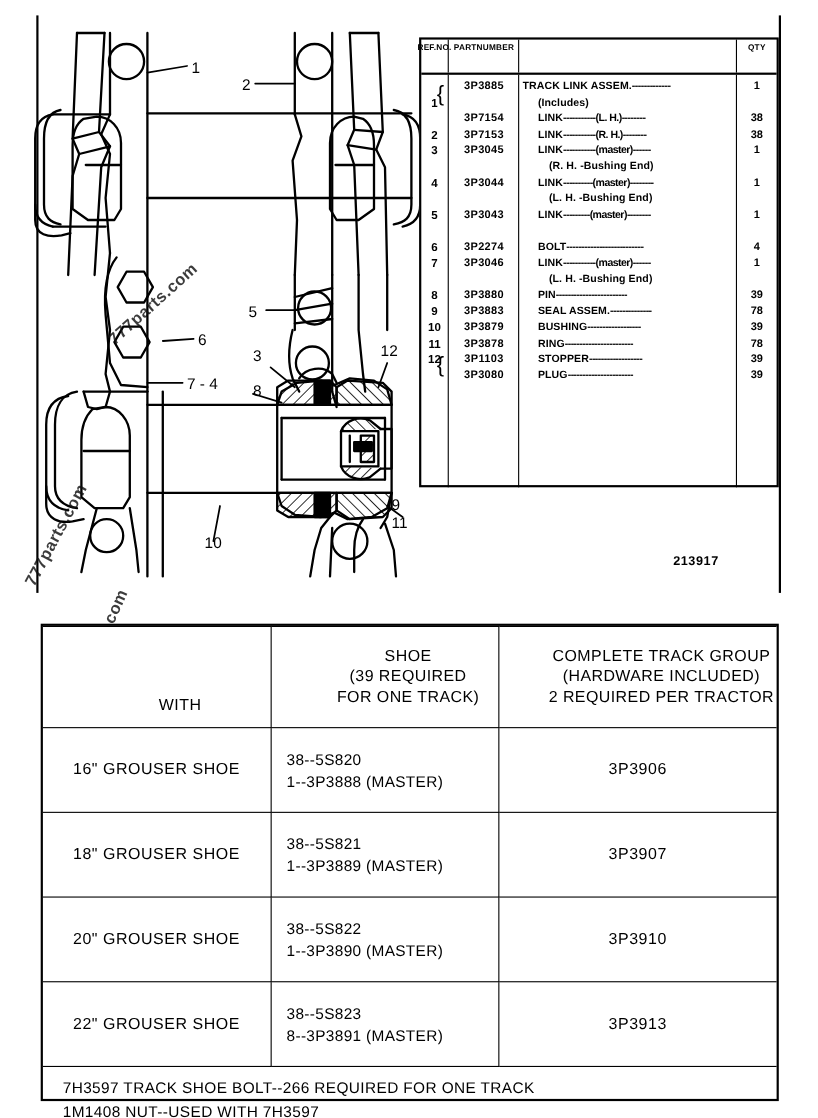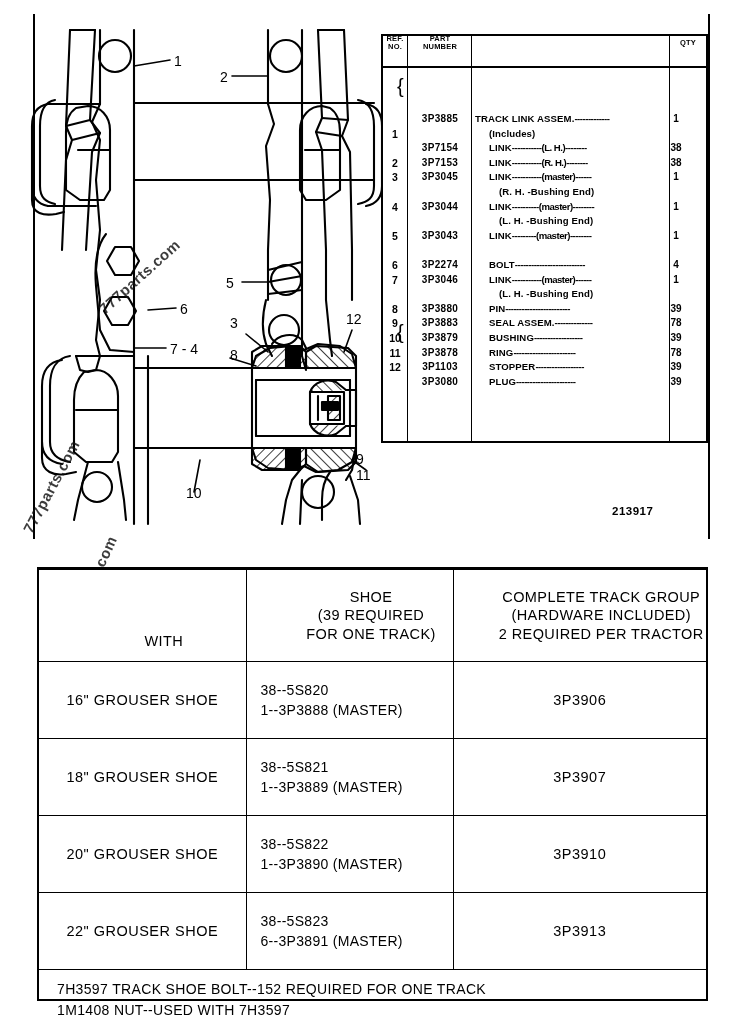--- a/index.html
+++ b/index.html
@@ -17,26 +17,26 @@
 
   .wm{position:absolute;font-family:"Liberation Sans",sans-serif;
       color:#111;opacity:.82;white-space:nowrap;font-weight:600;
       letter-spacing:.5px;pointer-events:none;}
 
   
   #parts-table{position:absolute;left:381px;top:34px;width:327px;height:409px;
                border:2px solid #000;box-sizing:border-box;background:#fff;}
   .pt-head{position:relative;height:30px;border-bottom:2.5px solid #000;}
   .pt-head .cell{position:absolute;top:0;height:14px;
-       display:flex;flex-direction:column;align-items:center;justify-content:center;
+       display:flex;align-items:center;justify-content:center;
        font-size:7.5px;font-weight:bold;line-height:1.02;letter-spacing:.2px;}
   .vr{position:absolute;top:0;bottom:0;border-left:1.6px solid #000;}
 
   #pt-rows{position:relative;height:375px;}
-  .pt-row{position:absolute;left:0;right:12px;height:14.6px;margin-top:40px;}
+  .pt-row{position:absolute;left:0;right:0;height:14.6px;}
   .c-ref{position:absolute;left:0;width:24px;text-align:center;
          font-size:10.5px;font-weight:bold;line-height:14.6px;}
   .c-pn{position:absolute;left:26px;width:62px;text-align:center;
         font-size:10px;font-weight:bold;line-height:14.6px;letter-spacing:.3px;}
   .c-desc{position:absolute;left:92px;right:42px;font-size:9.6px;font-weight:bold;
           line-height:14.6px;white-space:nowrap;overflow:hidden;letter-spacing:.1px;}
   .c-desc.indent{padding-left:14px;}
   .c-desc.indent2{padding-left:24px;}
   .c-qty{position:absolute;right:0;width:36px;text-align:center;
          font-size:10px;font-weight:bold;line-height:14.6px;}
@@ -414,27 +414,27 @@
           <td class="row-cell shoe-cell">
             <div>38--5S822</div>
             <div>1--3P3890 (MASTER)</div>
           </td>
           <td class="row-cell grp-cell noR">3P3910</td>
         </tr>
         <tr>
           <td class="row-cell name-cell noL">22" GROUSER SHOE</td>
           <td class="row-cell shoe-cell">
             <div>38--5S823</div>
-            <div>6--3P3891 (MASTER)</div>
+            <div>8--3P3891 (MASTER)</div>
           </td>
           <td class="row-cell grp-cell noR">3P3913</td>
         </tr>
       </tbody>
     <tbody>
       <tr class="foot-row">
         <td class="foot-cell" colspan="3">
-          <div>7H3597 TRACK SHOE BOLT--152 REQUIRED FOR ONE TRACK</div>
+          <div>7H3597 TRACK SHOE BOLT--266 REQUIRED FOR ONE TRACK</div>
           <div>1M1408 NUT--USED WITH 7H3597</div>
         </td>
       </tr>
     </tbody>
   </table>
 </div>
 
 </body></html>

